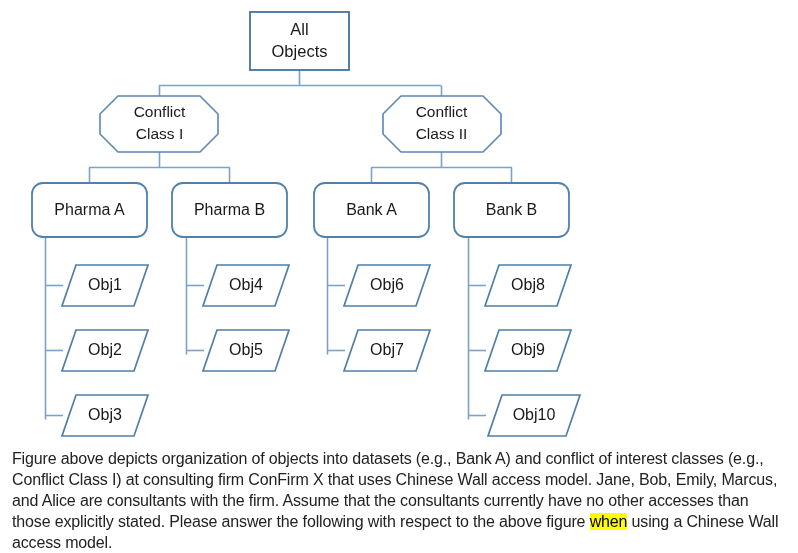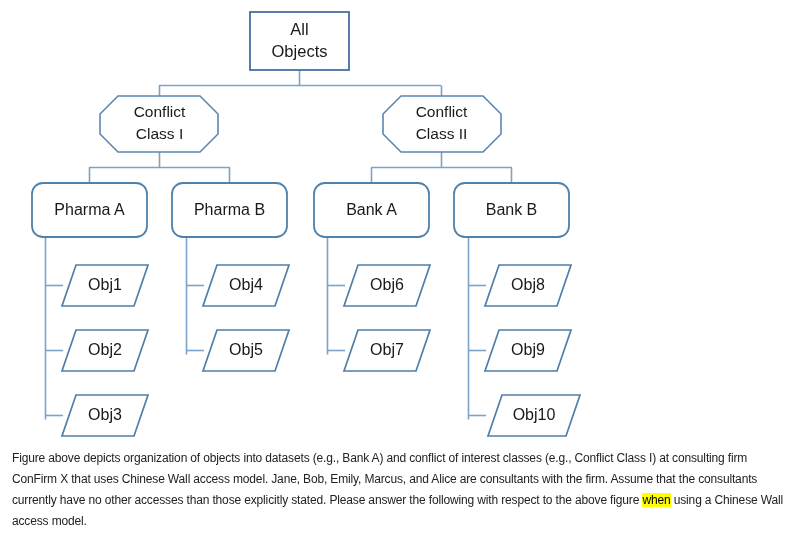--- a/index.html
+++ b/index.html
@@ -65,21 +65,21 @@
   .node-label.class-label { font-size: 15.5px; }
   .node-label.dataset-label { font-size: 16px; }
   .node-label.object-label { font-size: 16px; }
 
   #caption {
     position: absolute;
     left: 12px;
     top: 448px;
     width: 776px;
     font-family: "Liberation Sans", sans-serif;
-    font-size: 12px;
+    font-size: 16px;
     line-height: 21px;
     color: #222222;
     letter-spacing: -0.15px;
   }
   #caption .hl {
     background: #ffff00;
     color: #000000;
   }
 </style>
 </head>

